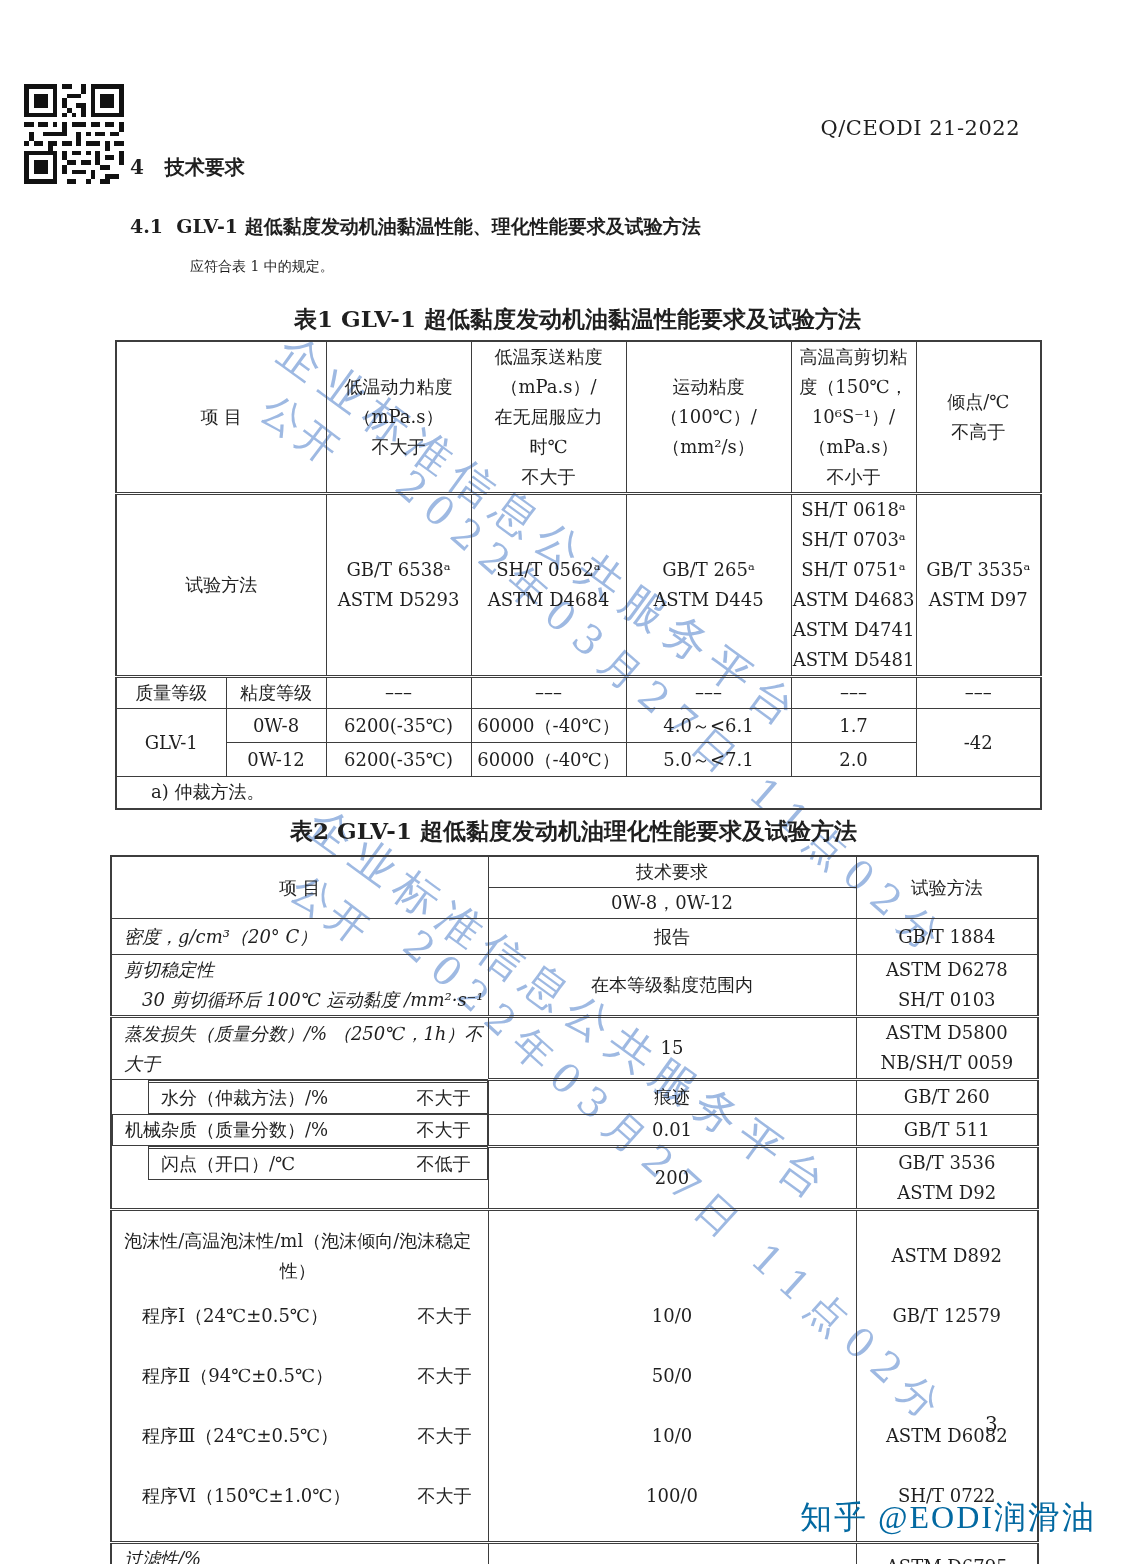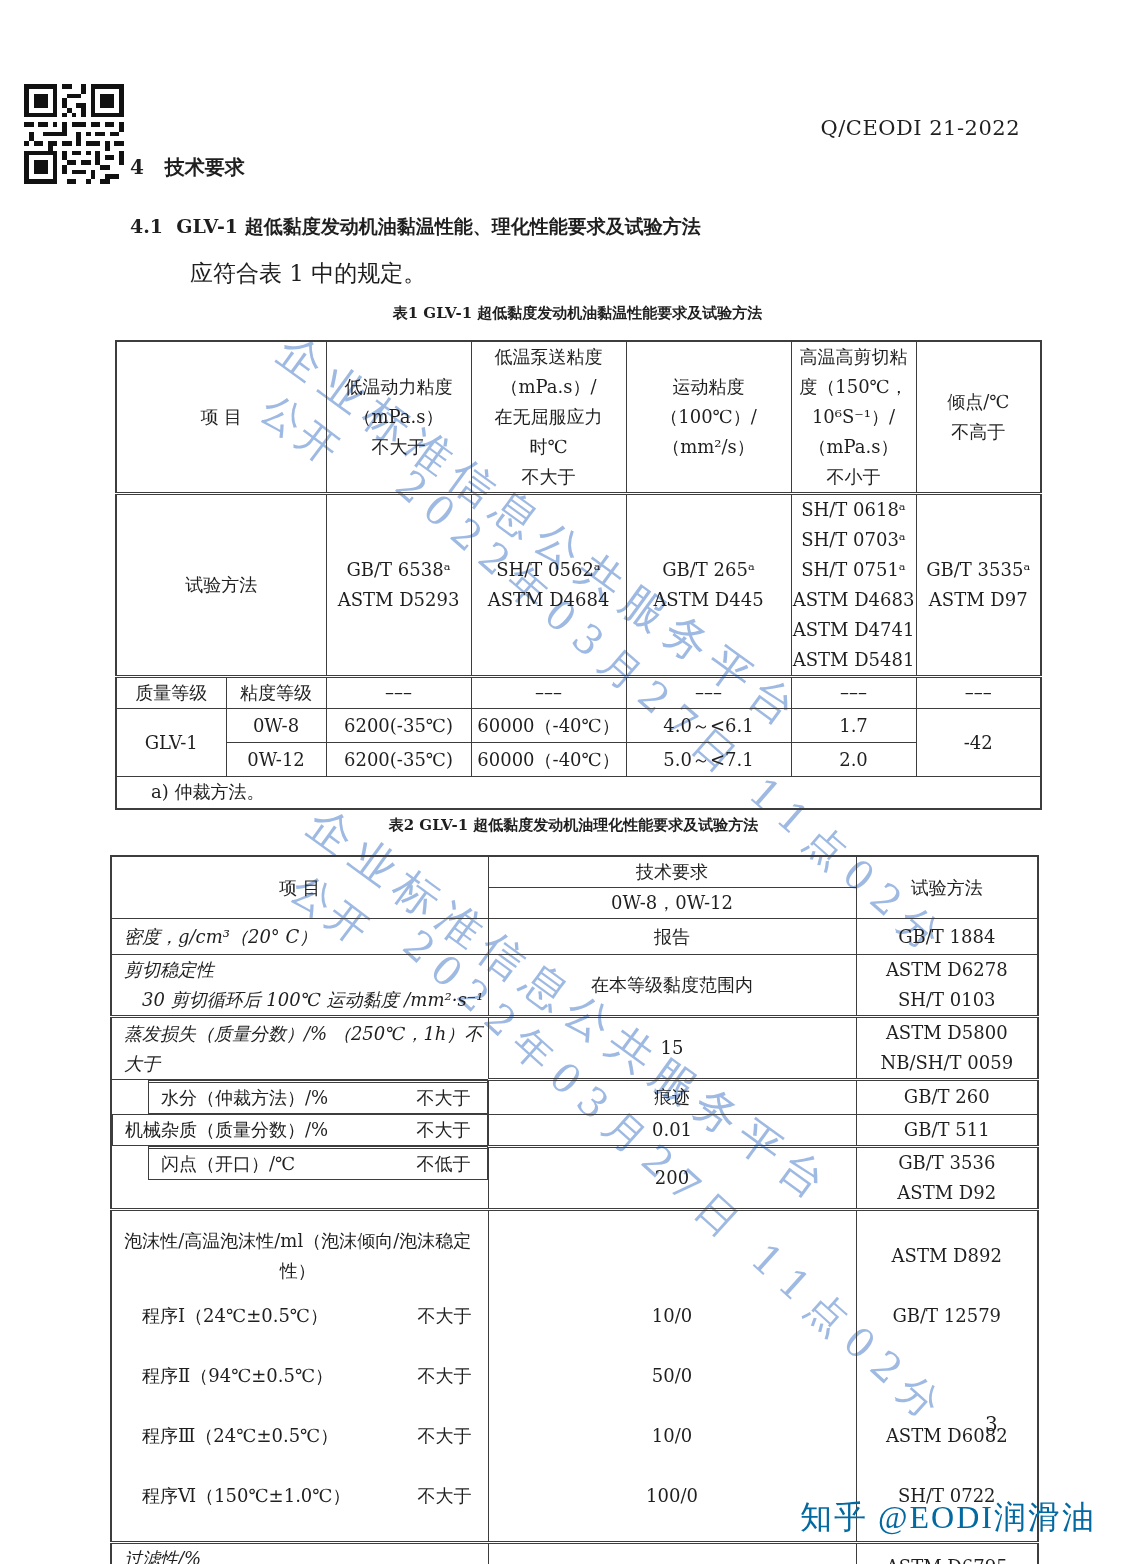--- a/index.html
+++ b/index.html
@@ -6,40 +6,40 @@
   body{
     width:1125px;height:1564px;position:relative;background:#ffffff;
     font-family:"DejaVu Serif","Liberation Serif",serif;color:#1f1f1f;
     overflow:hidden;
   }
   .abs{position:absolute;}
   
   .doc-num{top:116px;right:105px;font-size:21px;letter-spacing:.5px;}
   .sec-head{top:154px;left:130px;font-size:20px;font-weight:bold;white-space:pre;}
   .subsec-head{top:214px;left:130px;font-size:19px;font-weight:bold;white-space:pre;}
-  .intro{top:258px;left:190px;font-size:23px;}
+  .intro{top:258px;left:190px;font-size:14px;}
   .qr{top:84px;left:24px;width:100px;height:100px;}
   
   .wm{color:rgba(125,162,216,.75);white-space:nowrap;transform-origin:0 0;z-index:0;}
   .wm-main{font-size:44px;letter-spacing:9px;}
   .wm-open{font-size:40px;letter-spacing:4px;}
   .wm-date{font-size:40px;letter-spacing:11px;}
   #wm1-main{left:300px;top:322px;transform:rotate(36deg);}
   #wm1-open{left:283px;top:382px;transform:rotate(37deg);}
   #wm1-date{left:420px;top:458px;transform:rotate(41deg);}
   #wm2-main{left:330px;top:795px;transform:rotate(36deg);}
   #wm2-open{left:313px;top:862px;transform:rotate(37deg);}
   #wm2-date{left:428px;top:918px;transform:rotate(42deg);}
   
   table{border-collapse:collapse;table-layout:fixed;z-index:1;position:absolute;background:transparent;}
   td{border:1px solid #3d3d3d;font-size:18px;text-align:center;vertical-align:middle;
      white-space:pre-line;line-height:30px;padding:0;overflow:hidden;}
   .tbl{border:2px solid #3d3d3d;}
   tr.dbl td{border-top:3px double #3d3d3d;margin-left:36px;}
-  .t-title{font-size:15px;font-weight:bold;text-align:center;z-index:1;}
+  .t-title{font-size:23px;font-weight:bold;text-align:center;z-index:1;}
   #t1-title{top:304px;left:115px;width:925px;}
   #t2-title{top:816px;left:110px;width:927px;}
   #table1{top:340px;left:115px;width:925px;}
   #table2{top:855px;left:110px;width:927px;}
   
   .item-flex{display:flex;justify-content:space-between;align-items:center;
              text-align:left;padding-left:12px;}
   .item-flex .qual{margin-right:16px;flex:none;}
   .item-block{text-align:left;padding-left:12px;font-style:italic;}
   .foot-cell{text-align:left;padding-left:34px;font-size:18px;}

